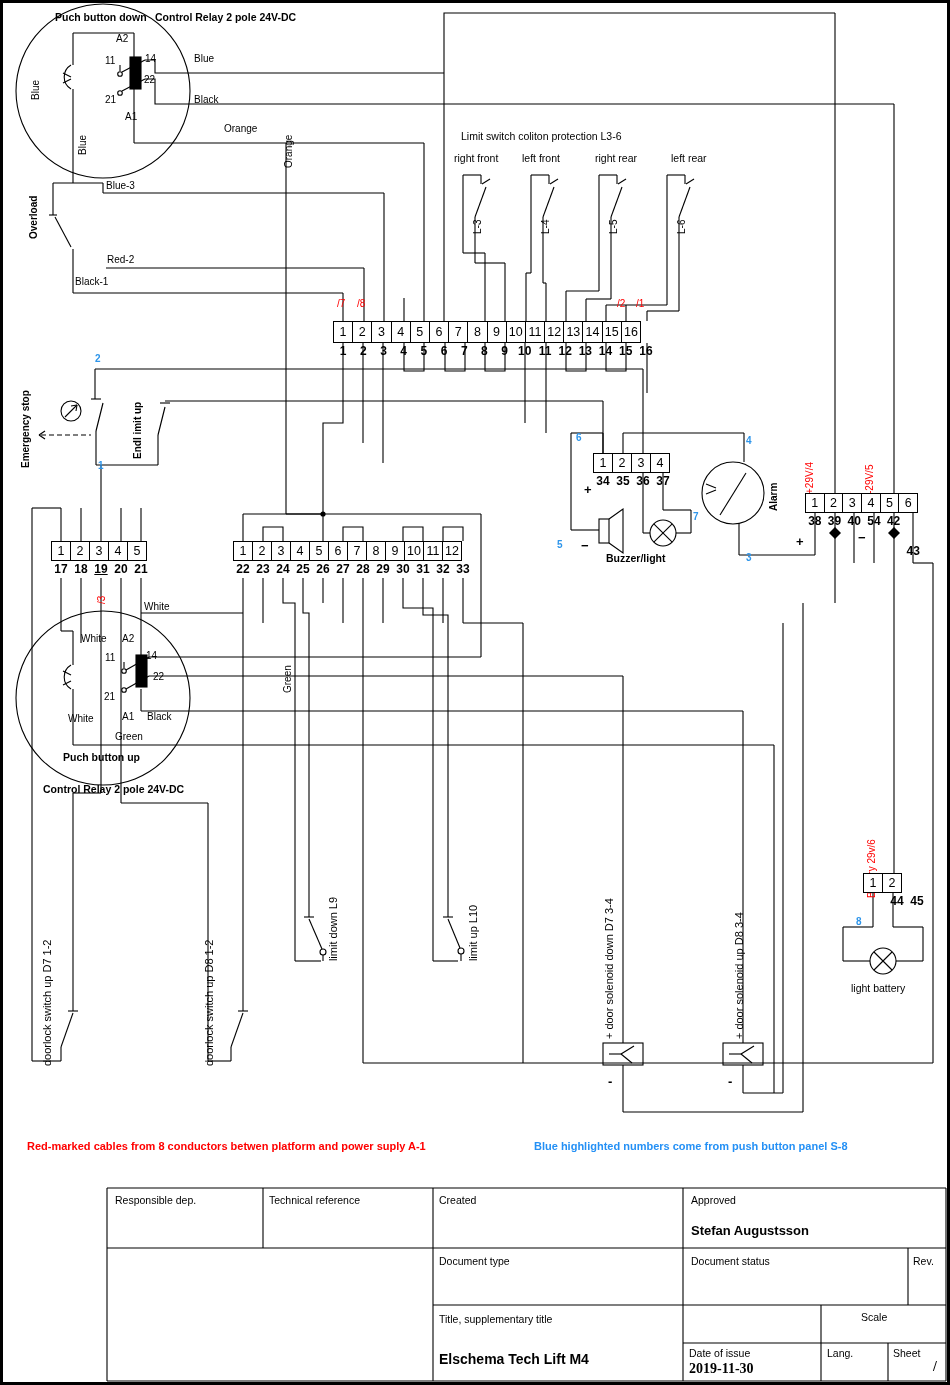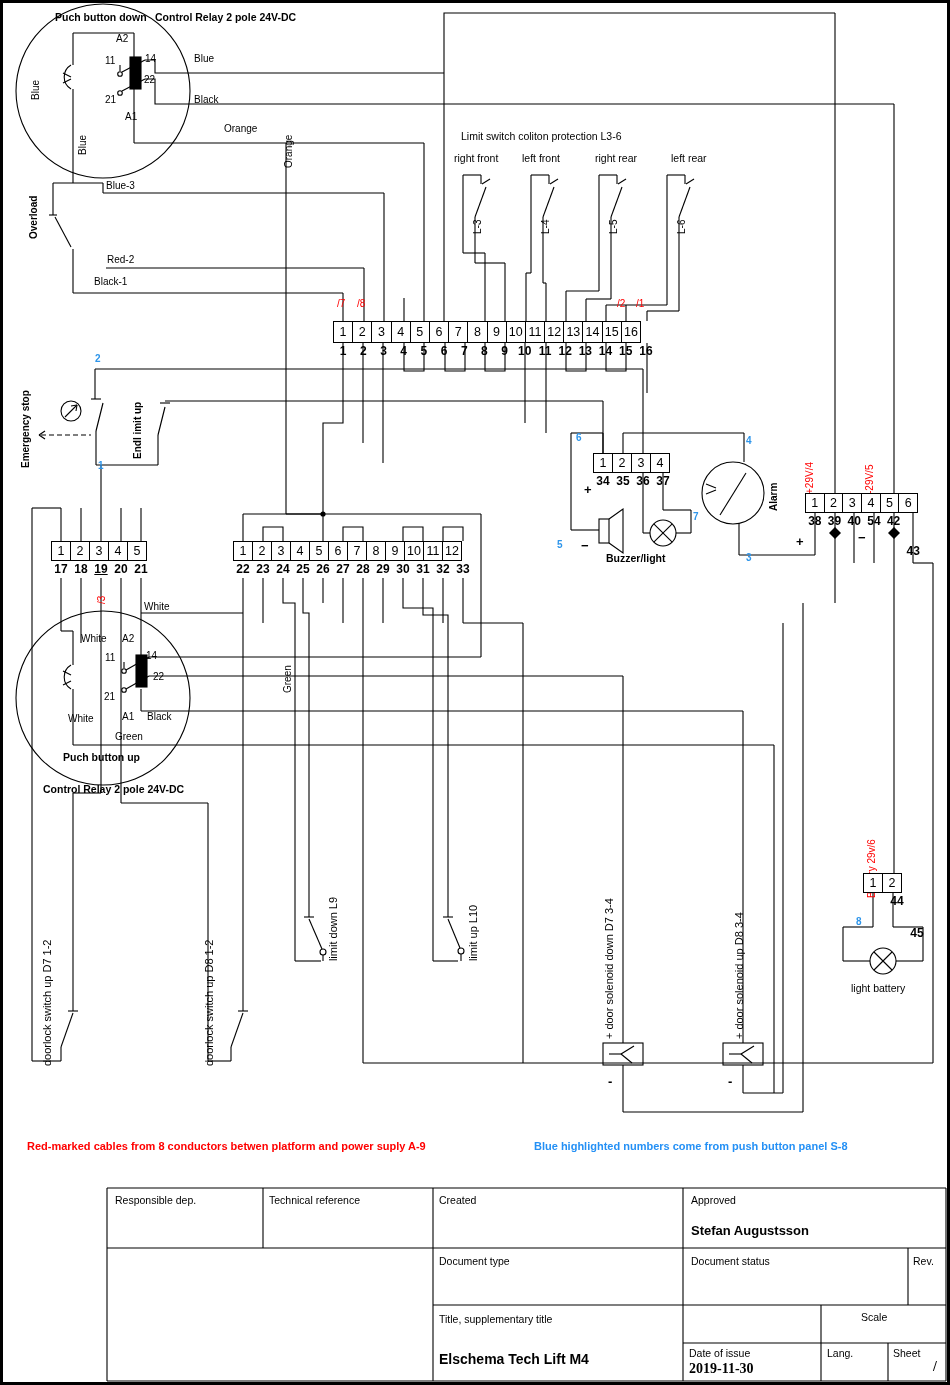--- a/index.html
+++ b/index.html
@@ -332,21 +332,21 @@
 <span class="lb" style="left:191px;top:50px">Blue</span>
 <span class="lb" style="left:191px;top:91px">Black</span>
 <span class="lb" style="left:221px;top:120px">Orange</span>
 <span class="v" style="left:38px;top:86px">Blue</span>
 <span class="v" style="left:85px;top:141px">Blue</span>
 <span class="v" style="left:291px;top:154px">Orange</span>
 
 <span class="v b" style="left:36px;top:225px">Overload</span>
 <span class="lb" style="left:103px;top:177px">Blue-3</span>
 <span class="lb" style="left:104px;top:251px">Red-2</span>
-<span class="lb" style="left:91px;top:273px">Black-1</span>
+<span class="lb" style="left:72px;top:273px">Black-1</span>
 
 <span class="v b" style="left:28px;top:454px">Emergency stop</span>
 <span class="v b" style="left:140px;top:445px">Endl imit up</span>
 <span class="lb blue" style="left:92px;top:350px">2</span>
 <span class="lb blue" style="left:95px;top:457px">1</span>
 
 <span class="lb s105" style="left:458px;top:128px">Limit switch coliton protection L3-6</span>
 <span class="lb s105" style="left:451px;top:150px">right front</span>
 <span class="lb s105" style="left:519px;top:150px">left front</span>
 <span class="lb s105" style="left:592px;top:150px">right rear</span>
@@ -520,25 +520,25 @@
         <div class="num" style="width: 19.7px; margin-top: 30px;">43</div>
       </div>
     </div>
 <div class="strip" style="left:860px;top:870px">
       <div class="cells">
         <div class="cell" style="width: 20px;">1</div>
         <div class="cell" style="width: 20px;">2</div>
       </div>
       <div class="nums">
         <div class="num" style="width: 20px; margin-left: 24px;">44</div>
-        <div class="num" style="width: 20px; margin-top: 32px;">45</div>
+        <div class="num" style="width: 20px;">45</div>
       </div>
     </div>
 
-<span class="note" style="left:24px;top:1137px;color:#ff0000">Red-marked cables from 8 conductors betwen platform and power suply A-9</span>
+<span class="note" style="left:24px;top:1137px;color:#ff0000">Red-marked cables from 8 conductors betwen platform and power suply A-1</span>
 <span class="note" style="left:531px;top:1137px;color:#2490f5">Blue highlighted numbers come from push button panel S-8</span>
 
 <span class="tb" style="left:112px;top:1191px">Responsible dep.</span>
 <span class="tb" style="left:266px;top:1191px">Technical reference</span>
 <span class="tb" style="left:436px;top:1191px">Created</span>
 <span class="tb" style="left:688px;top:1191px">Approved</span>
 <span class="tb tb-b13" style="left:688px;top:1220px">Stefan Augustsson</span>
 <span class="tb" style="left:436px;top:1252px">Document type</span>
 <span class="tb" style="left:688px;top:1252px">Document status</span>
 <span class="tb" style="left:910px;top:1252px">Rev.</span>

